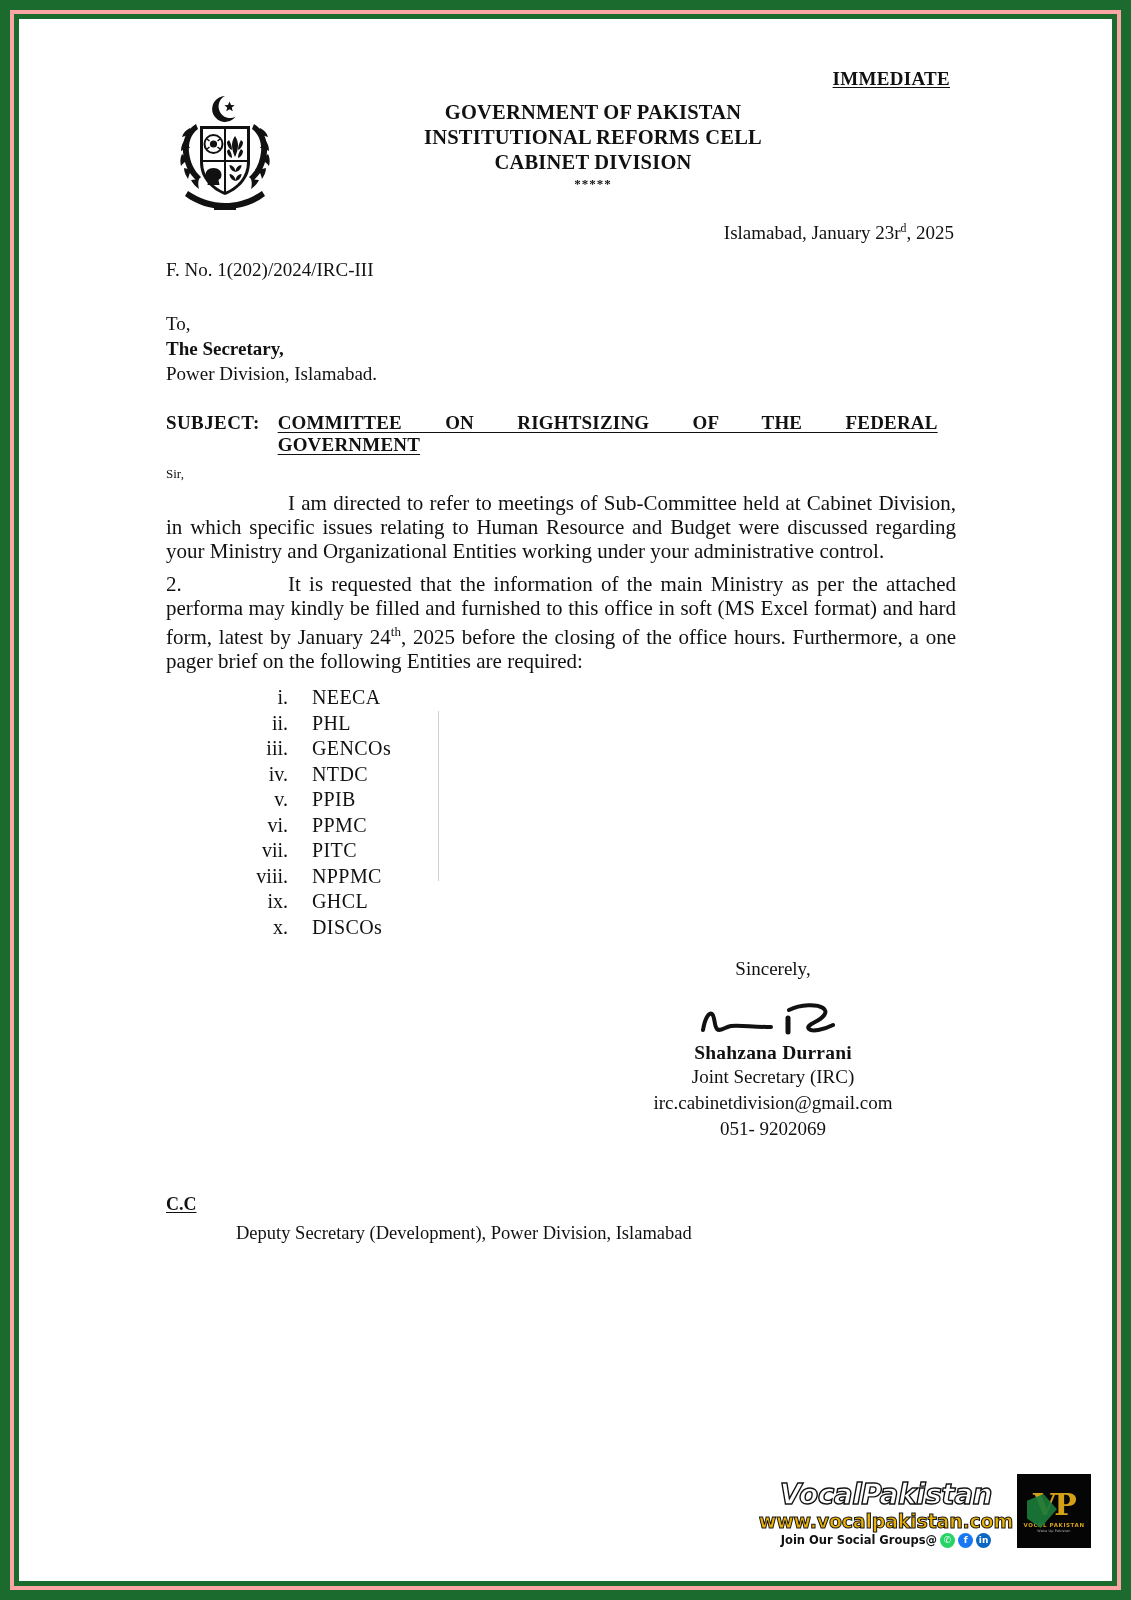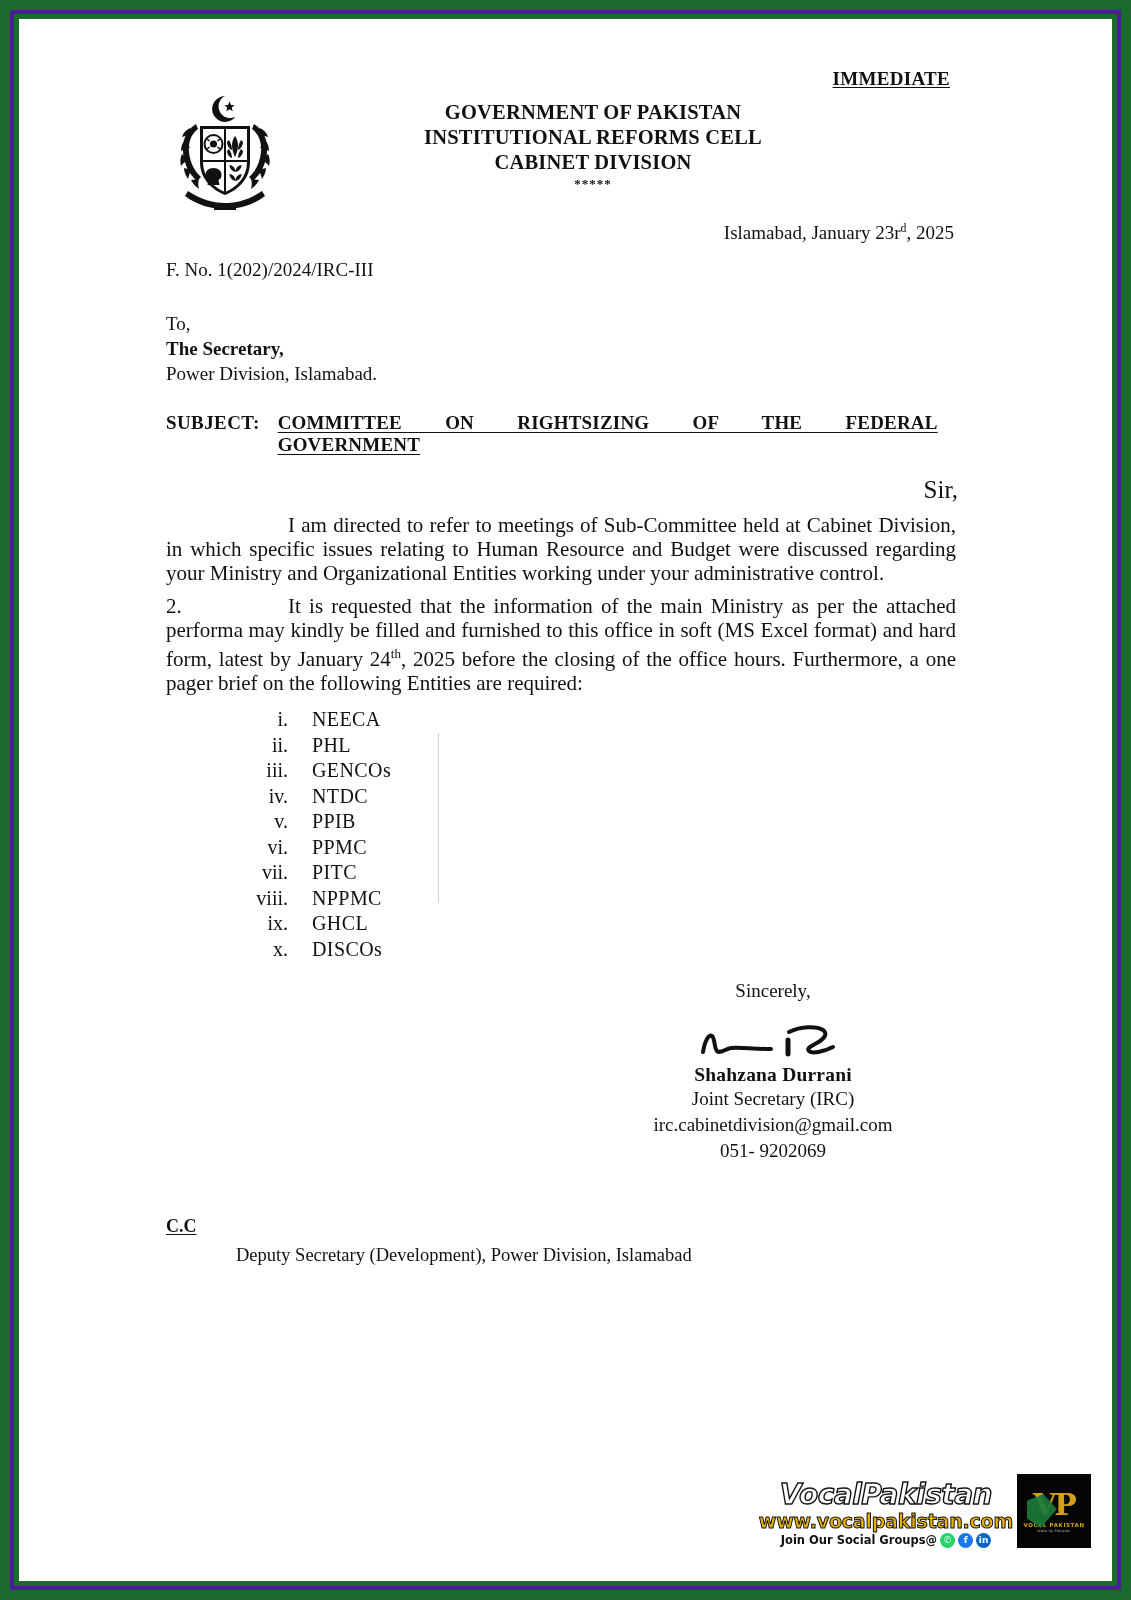--- a/index.html
+++ b/index.html
@@ -15,21 +15,21 @@
     overflow: hidden;
     position: relative;
   }
 
   
   .page-frame {
     position: absolute;
     inset: 0;
     box-sizing: border-box;
     border: 10px solid #1b6b2e;
-    background: #4c1d95;
+    background: #fca5a5;
   }
   .page-frame-inner {
     position: absolute;
     inset: 4px;
     box-sizing: border-box;
     border: 5px solid #1b6b2e;
     background: #ffffff;
   }
   .paper {
     position: absolute;
@@ -129,24 +129,23 @@
     width: 660px;
   }
   .subject-text .l1 {
     display: block;
     text-align: justify;
     text-align-last: justify;
   }
   .subject-text .l2 { display: block; }
 
   .salutation {
-    margin-top: 20px;
-    font-size: 25px;
+    margin-top: 10px;
+    font-size: 13px;
     padding-left: 8px;
-    text-align: right;
   }
 
   .para {
     margin-top: 9px;
     font-size: 21px;
     line-height: 24px;
     text-align: justify;
     padding-left: 8px;
     padding-right: 2px;
   }

